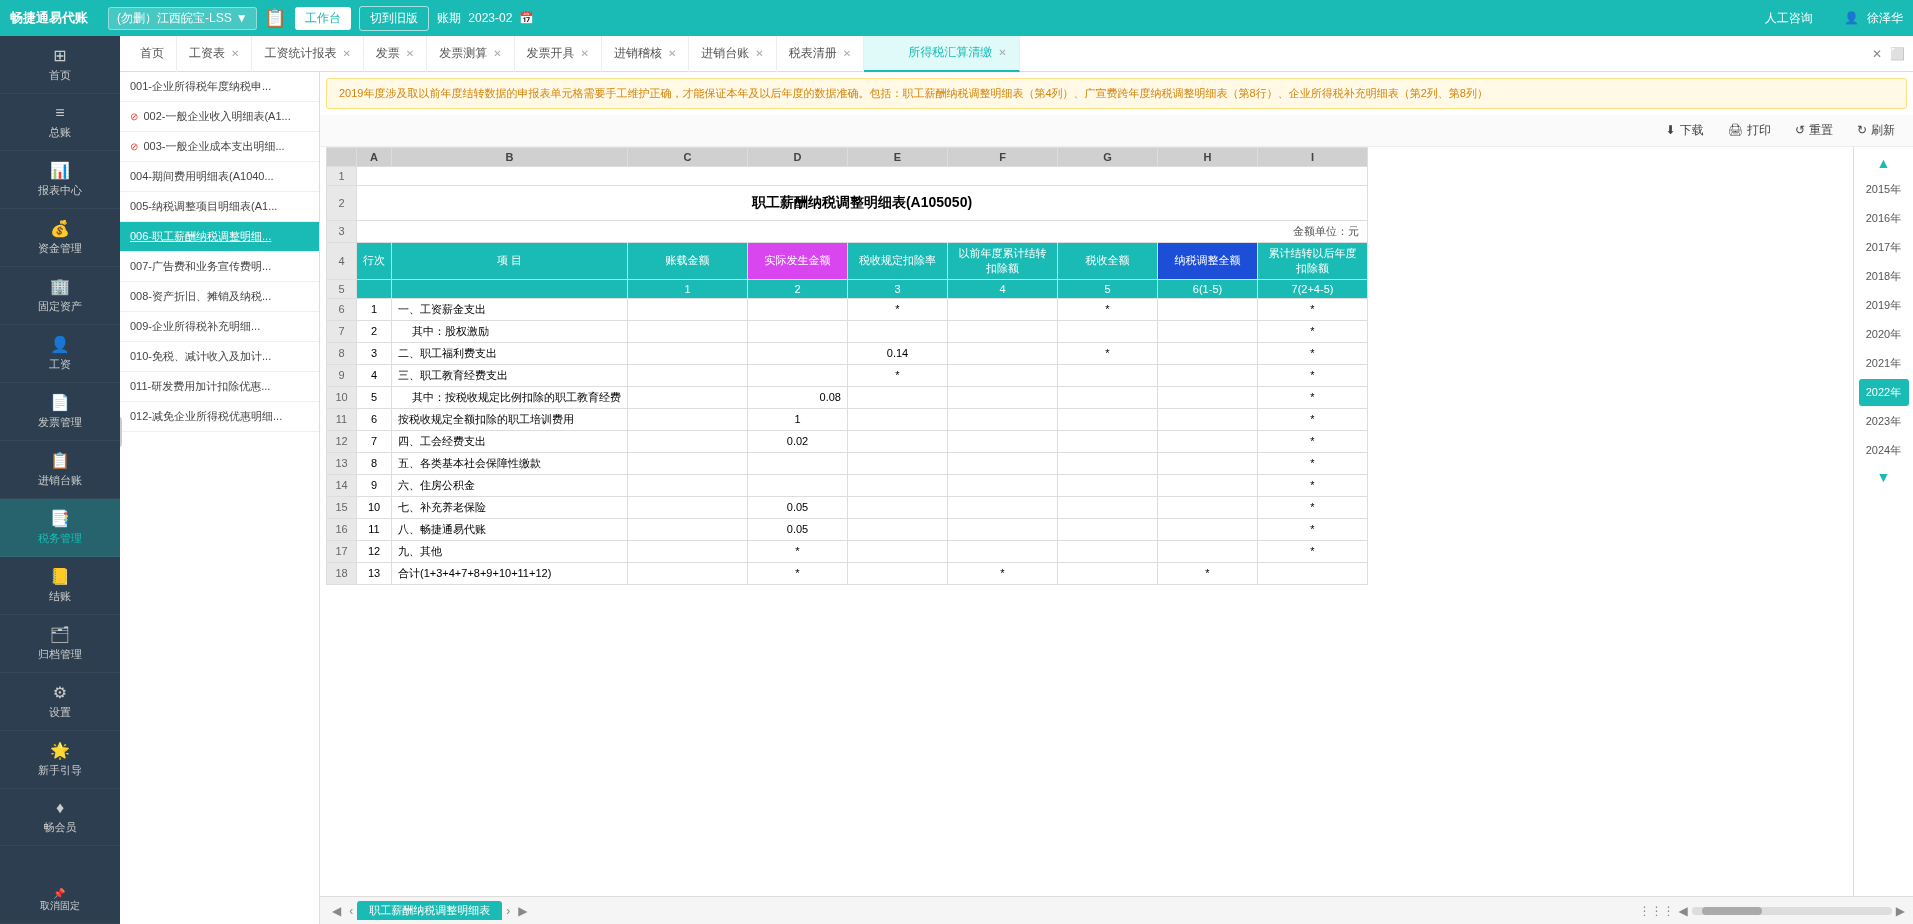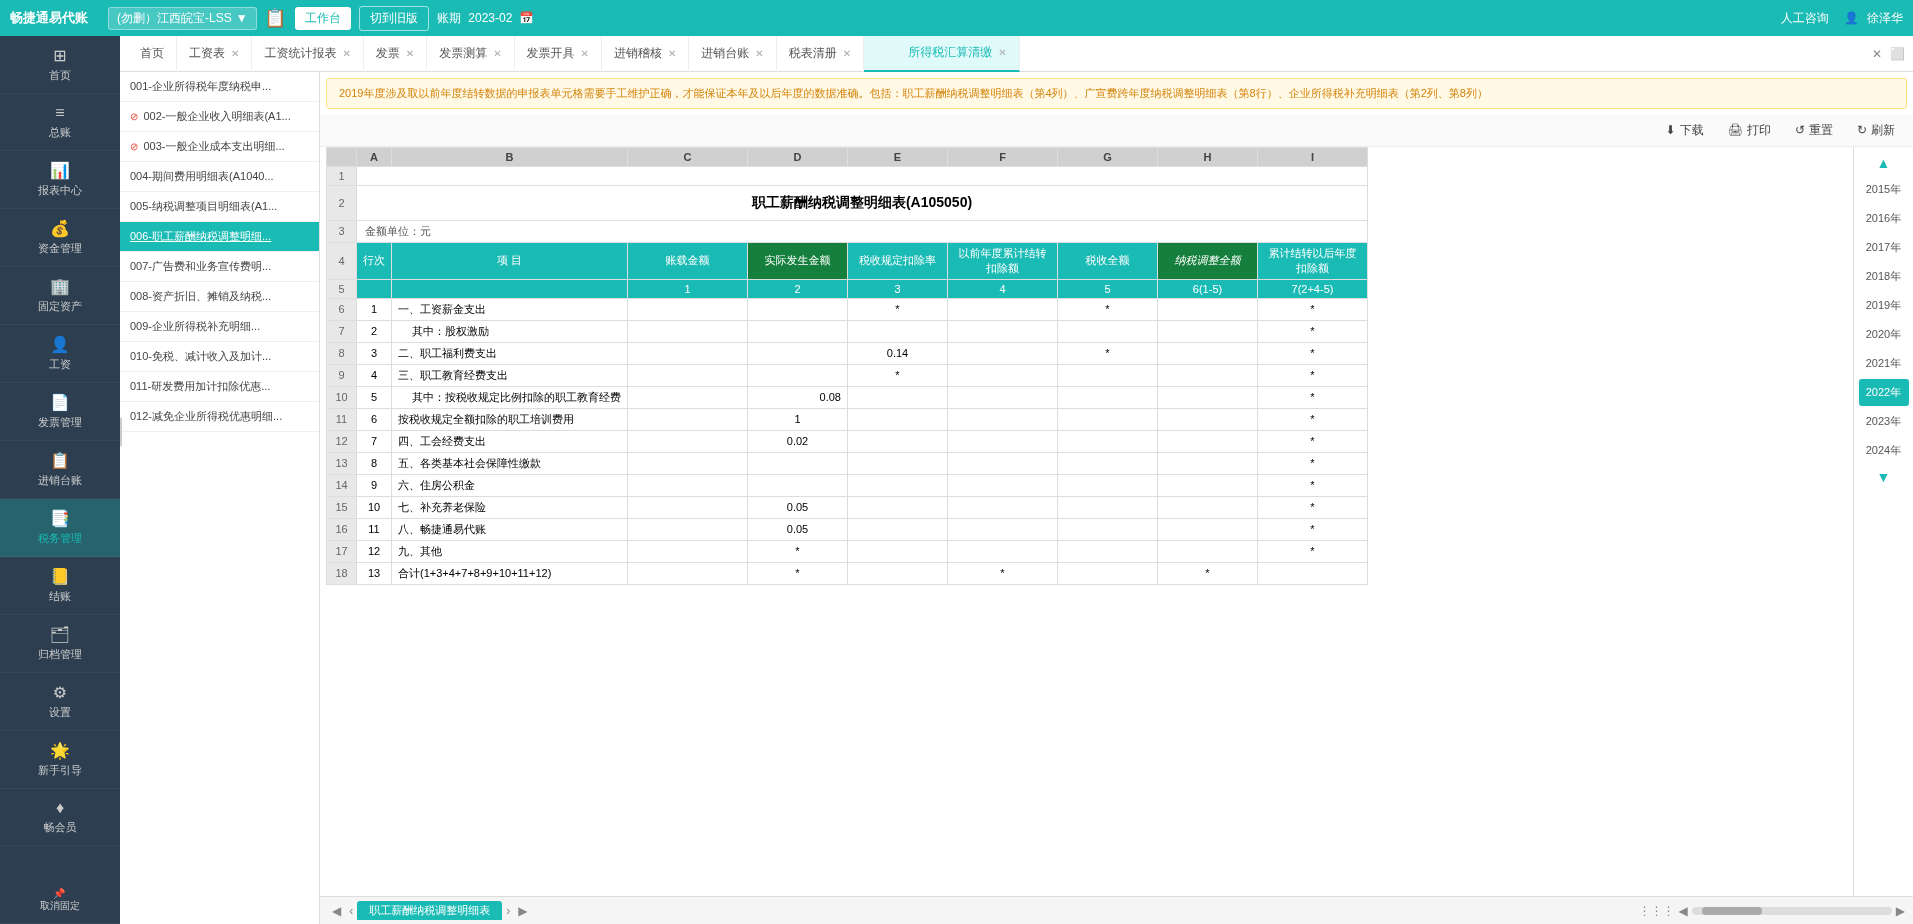--- a/index.html
+++ b/index.html
@@ -45,21 +45,21 @@
       background: transparent;
       color: white;
       border: 1px solid rgba(255,255,255,0.6);
       padding: 3px 10px;
       border-radius: 3px;
       font-size: 12px;
       cursor: pointer;
       margin-left: 8px;
     }
     .period-info { color: white; font-size: 12px; margin-left: 8px; }
-    .header-right { margin-left: auto; display: flex; align-items: center; gap: 16px; color: white; font-size: 12px; }
+    .header-right { margin-left: auto; display: flex; align-items: center; gap: 32px; color: white; font-size: 12px; }
 
     
     .main-body { display: flex; flex: 1; overflow: hidden; }
 
     
     .sidebar {
       width: 120px;
       background: #2c3e50;
       display: flex;
       flex-direction: column;
@@ -491,33 +491,33 @@
                   <td colspan="9"></td>
                 </tr>
 
                 <tr>
                   <td class="row-num-col">2</td>
                   <td colspan="9" style="text-align:center;font-size:14px;font-weight:bold;padding:8px;">职工薪酬纳税调整明细表(A105050)</td>
                 </tr>
 
                 <tr>
                   <td class="row-num-col">3</td>
-                  <td colspan="9" style="font-size:11px;color:#555;padding:3px 8px;">金额单位：元</td>
+                  <td colspan="9" style="text-align:right;font-size:11px;color:#555;padding:3px 8px;">金额单位：元</td>
                 </tr>
 
                 <tr>
                   <td class="row-num-col">4</td>
                   <th style="background:#1abbb4;color:white;min-width:30px;">行次</th>
                   <th style="background:#1abbb4;color:white;min-width:180px;">项 目</th>
                   <th style="background:#1abbb4;color:white;">账载金额</th>
-                  <th style="background:#15803d;color:white;">实际发生金额</th>
+                  <th style="background:#d946ef;color:white;">实际发生金额</th>
                   <th style="background:#1abbb4;color:white;">税收规定扣除率</th>
                   <th style="background:#1abbb4;color:white;">以前年度累计结转<br>扣除额</th>
                   <th style="background:#1abbb4;color:white;">税收全额</th>
-                  <th style="background:#15803d;color:white;font-style:italic;">纳税调整全额</th>
+                  <th style="background:#1d4ed8;color:white;">纳税调整全额</th>
                   <th style="background:#1abbb4;color:white;">累计结转以后年度<br>扣除额</th>
                 </tr>
 
                 <tr>
                   <td class="row-num-col">5</td>
                   <th style="background:#1abbb4;color:white;"></th>
                   <th style="background:#1abbb4;color:white;"></th>
                   <th style="background:#1abbb4;color:white;">1</th>
                   <th style="background:#1abbb4;color:white;">2</th>
                   <th style="background:#1abbb4;color:white;">3</th>

